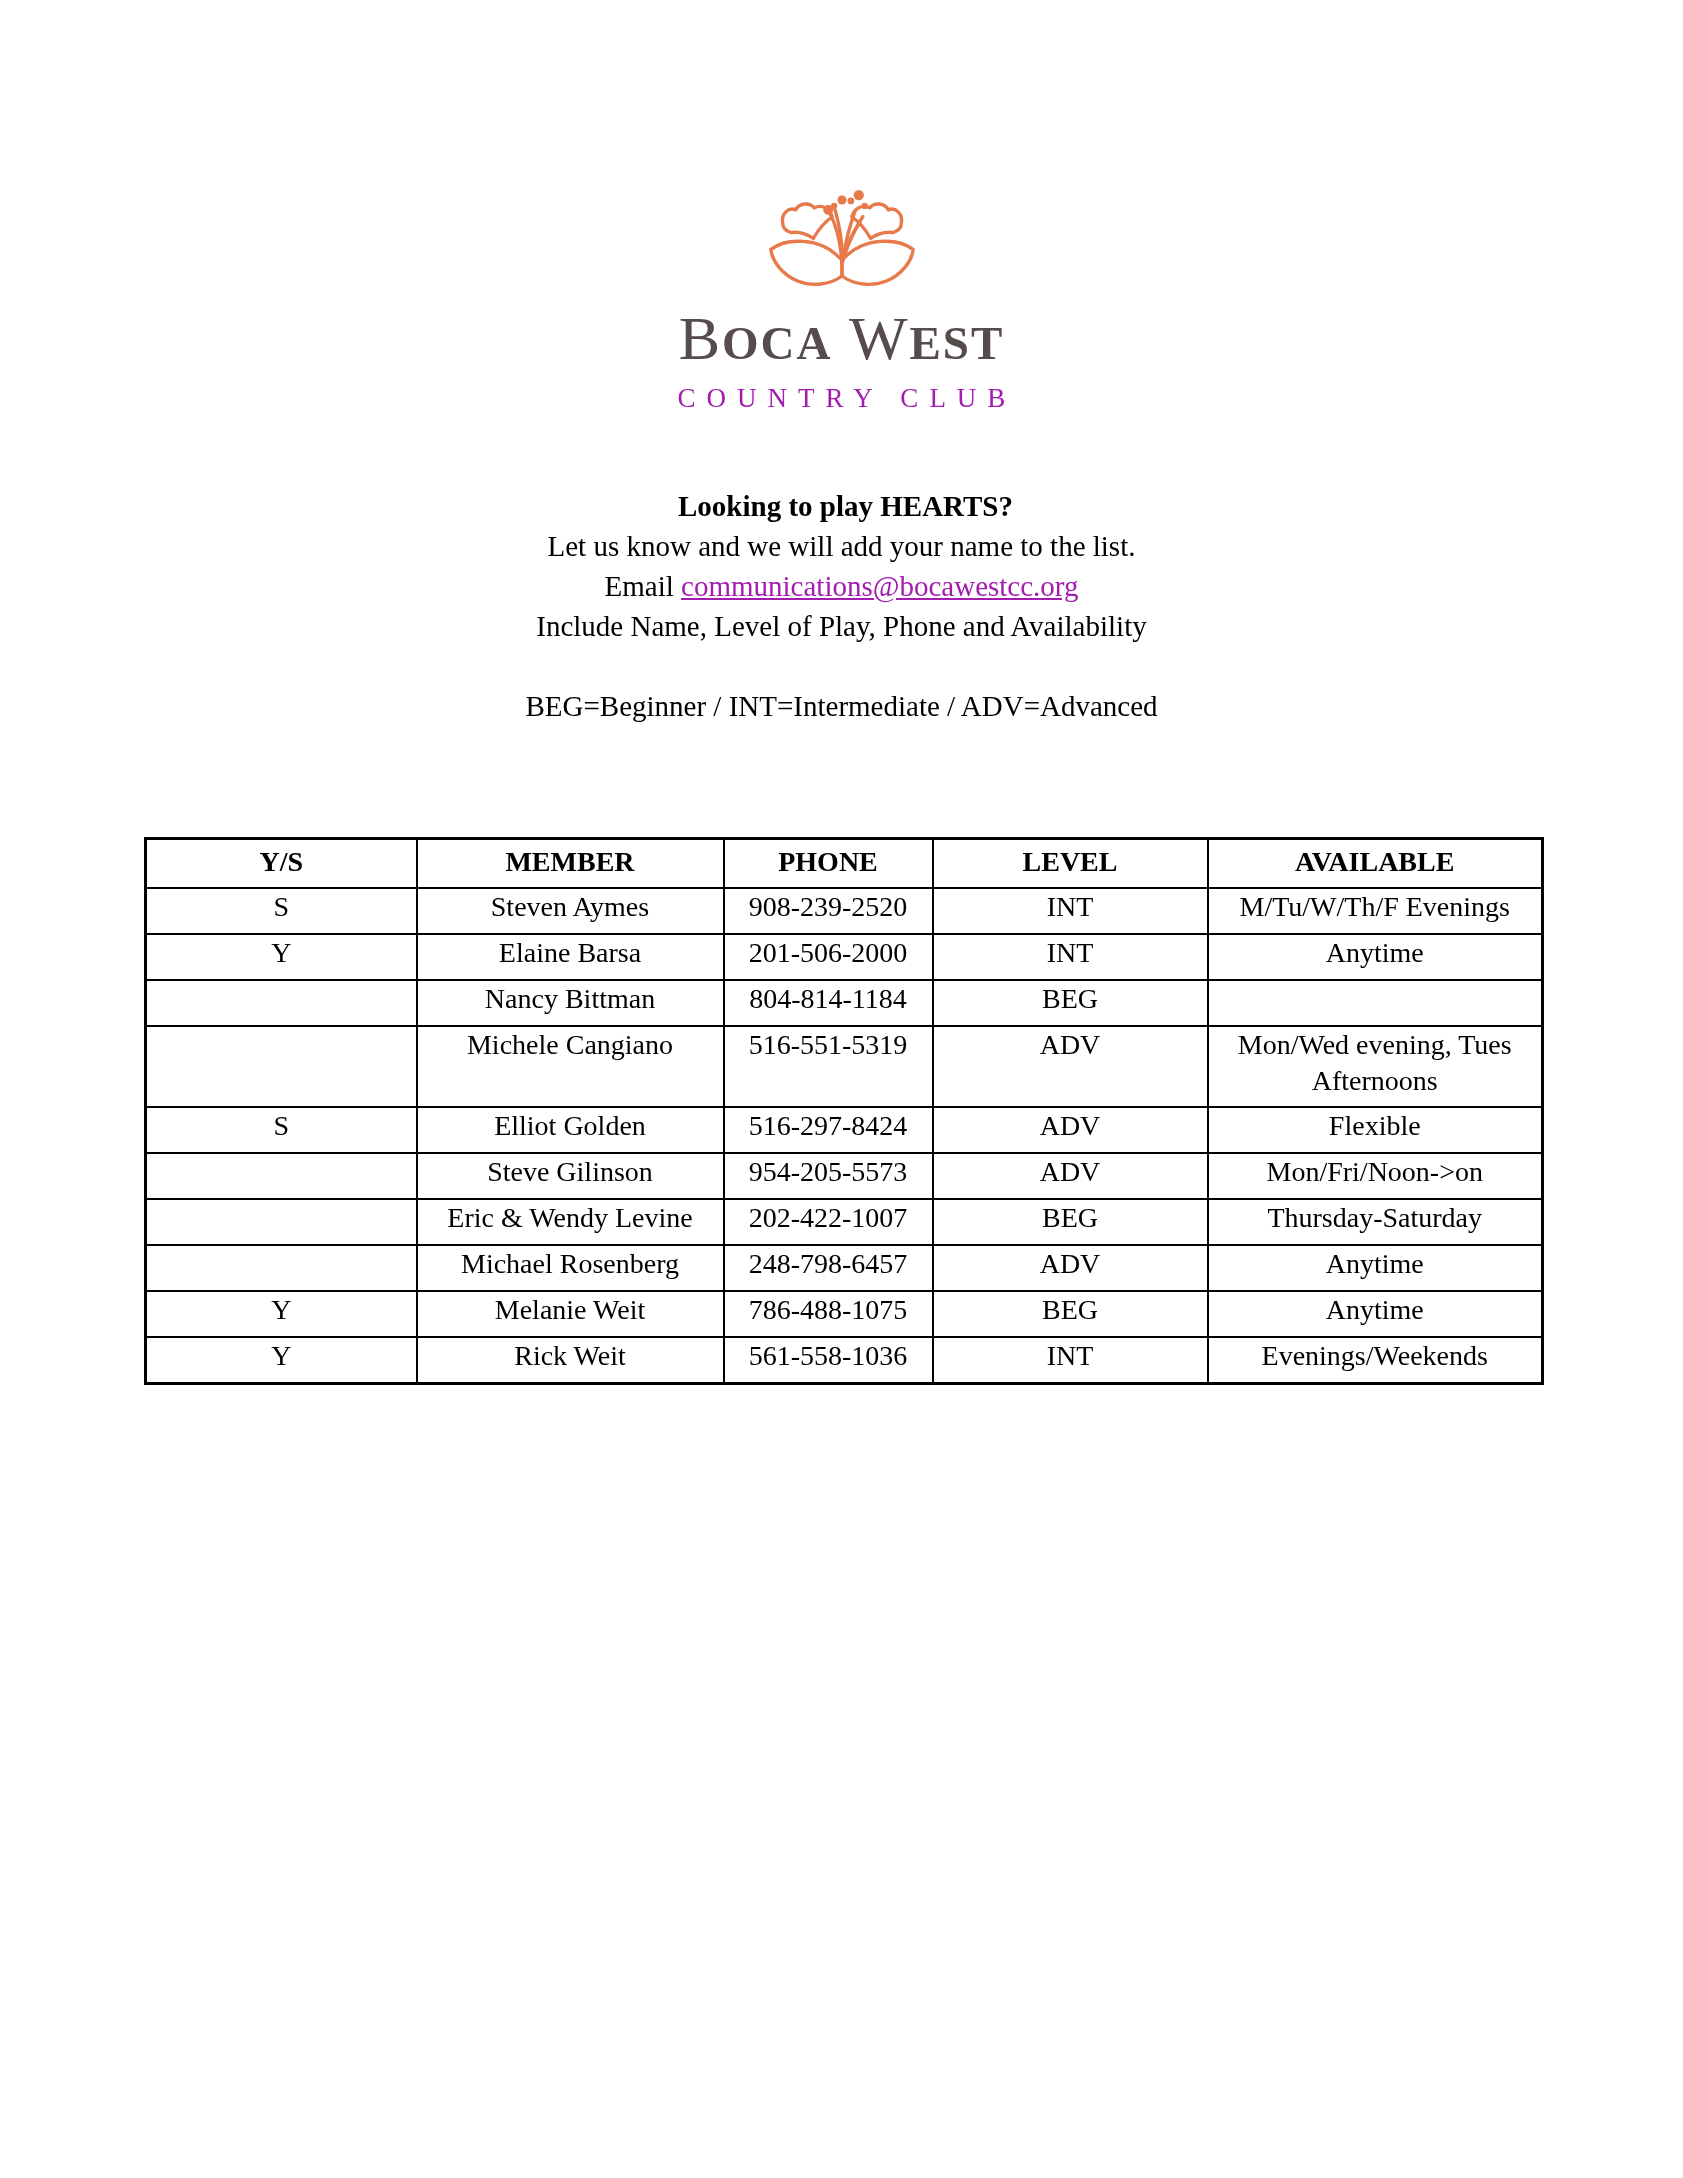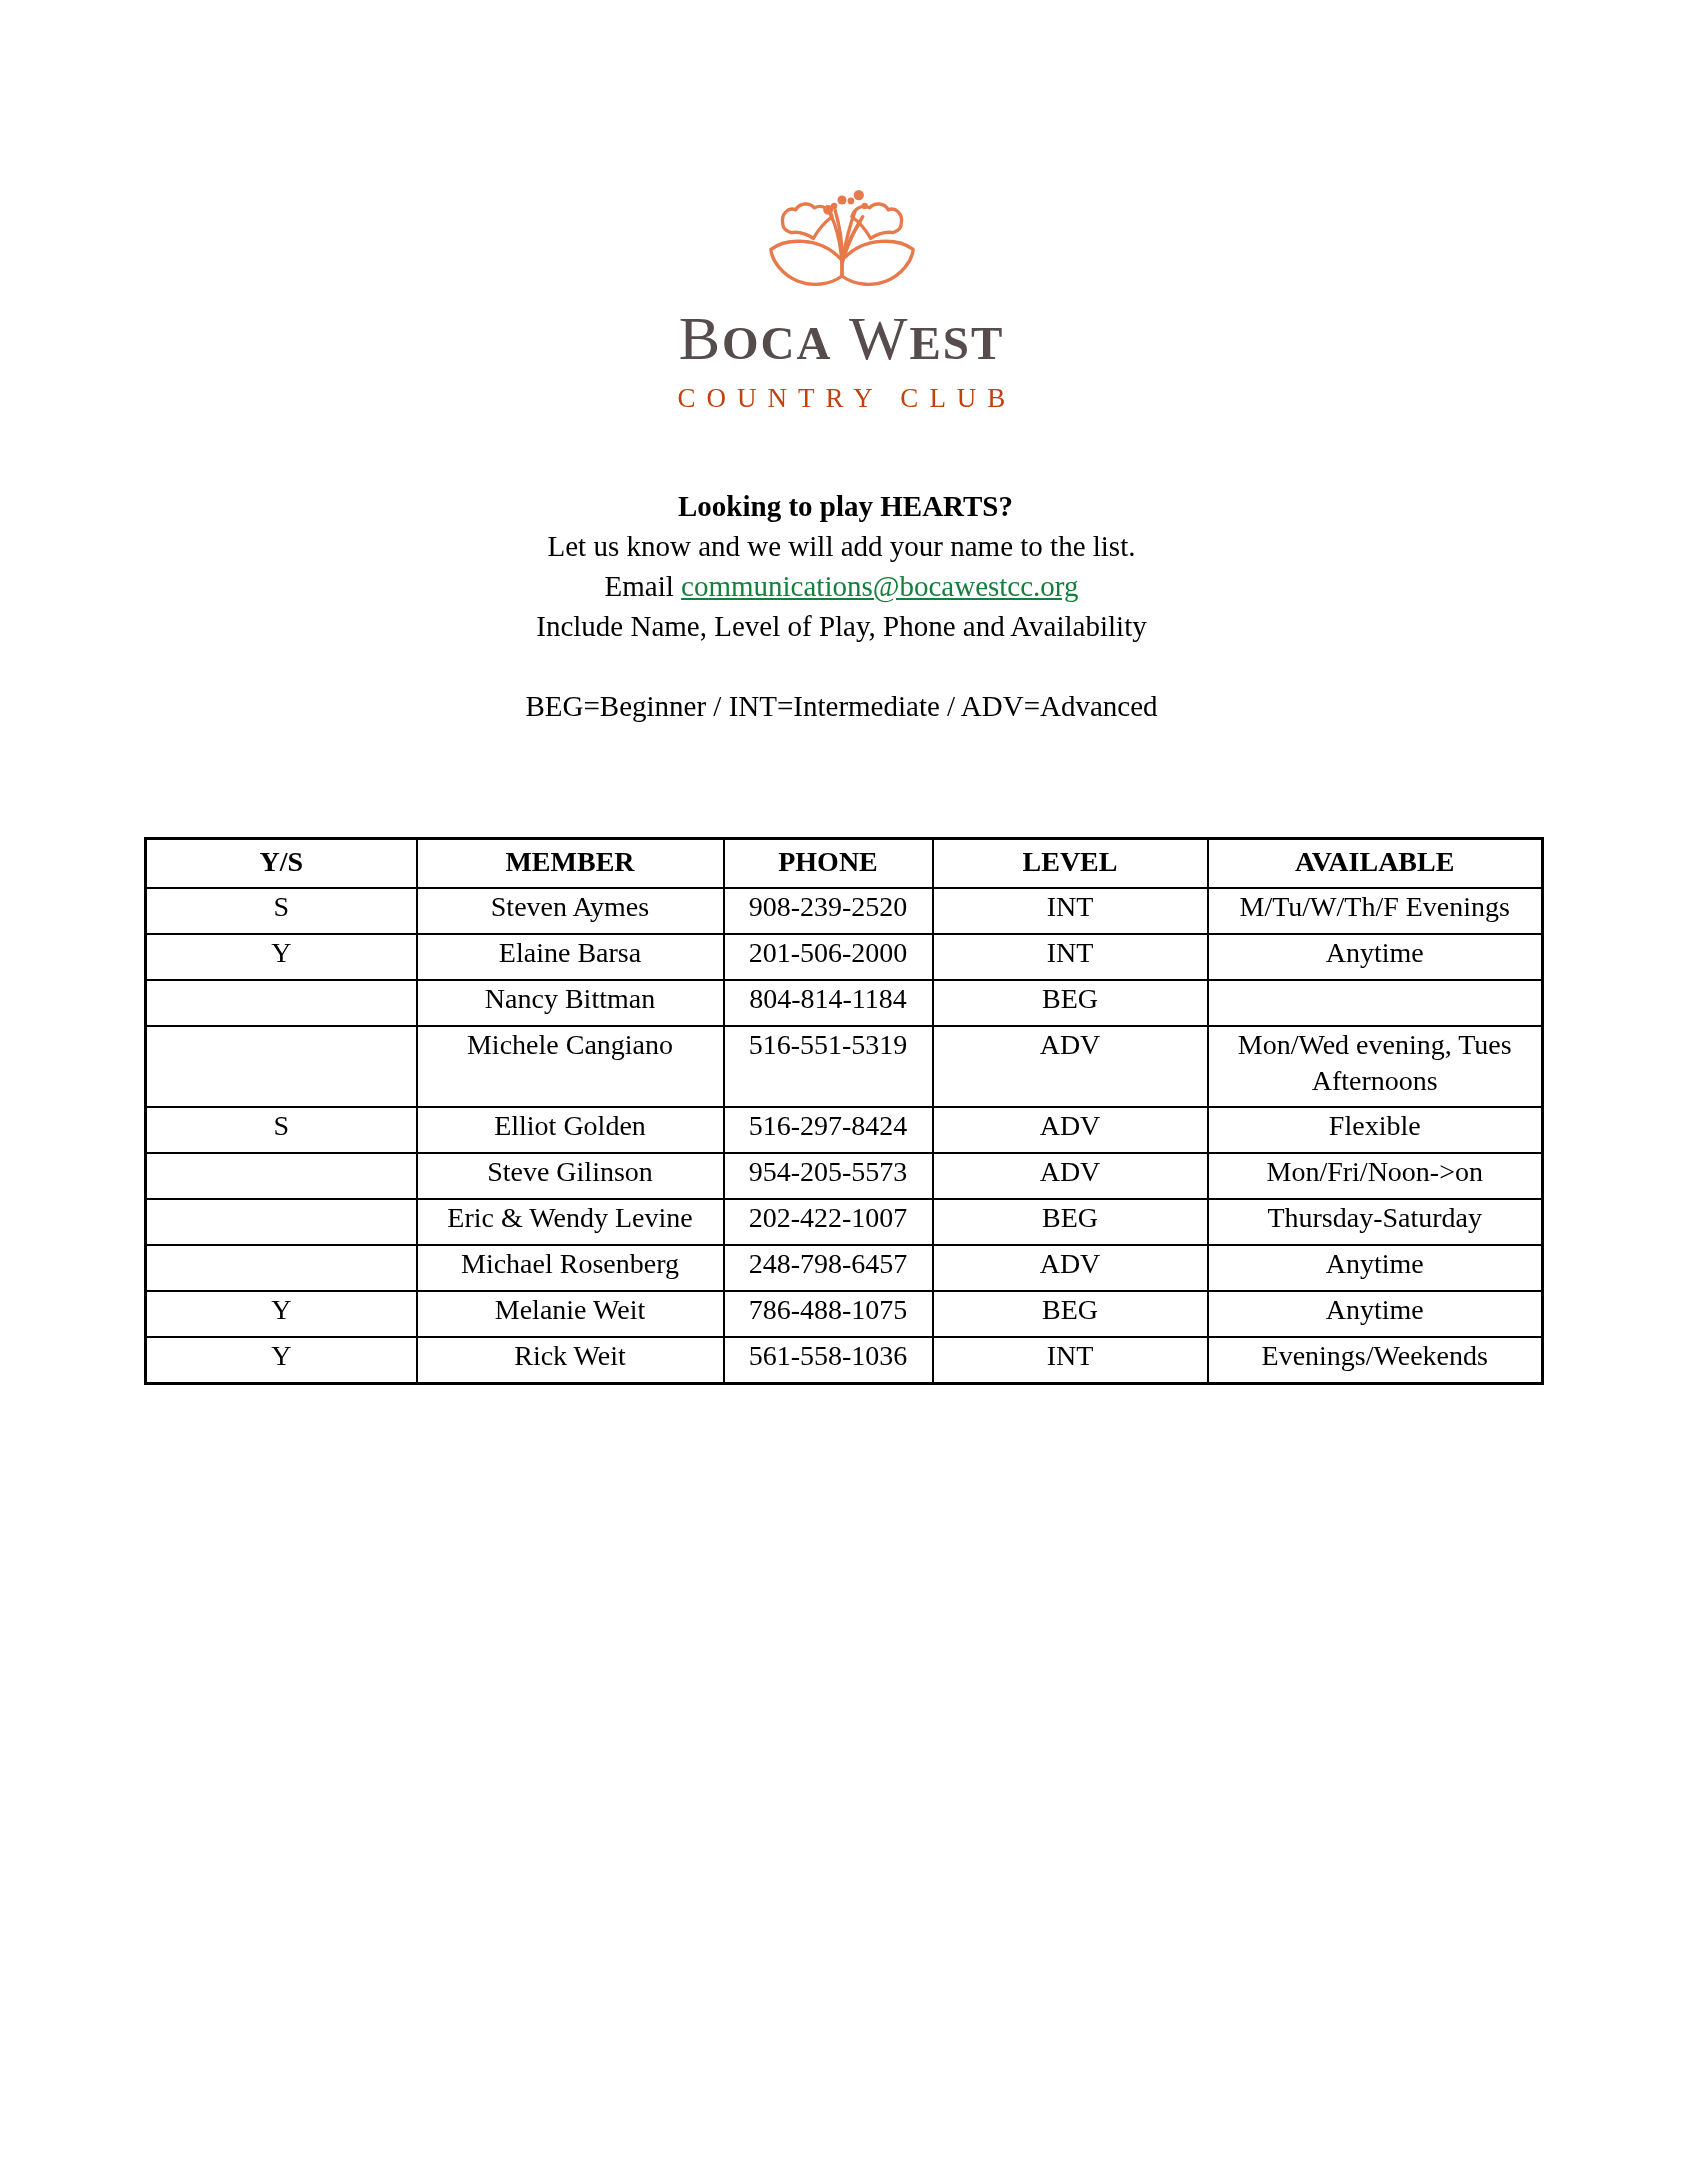--- a/index.html
+++ b/index.html
@@ -45,21 +45,21 @@
     letter-spacing: 2px;
     font-weight: 400;
     white-space: nowrap;
   }
   .logo-wordmark .cap { font-size: 62px; }
   .logo-wordmark .sc  { font-size: 47px; font-weight: bold; }
   .logo-subwordmark {
     margin-top: 14px;
     font-family: "Liberation Serif", "DejaVu Serif", serif;
     font-size: 27px;
-    color: #c2410c;
+    color: #a21caf;
     letter-spacing: 11px;
     text-indent: 11px;
     font-weight: 400;
     white-space: nowrap;
   }
 
   
   .intro {
     width: 100%;
     text-align: center;
@@ -69,21 +69,21 @@
     color: #000;
   }
   .intro .headline {
     font-weight: bold;
     font-size: 29px;
     line-height: 40px;
     padding-left: 8px;
   }
   .intro .email-line { white-space: nowrap; }
   .email-link {
-    color: #15803d;
+    color: #a21caf;
     text-decoration: underline;
   }
   .intro .spacer { height: 40px; }
 
   
   .table-wrap {
     position: absolute;
     left: 144px;
     top: 837px;
     width: 1397px;

